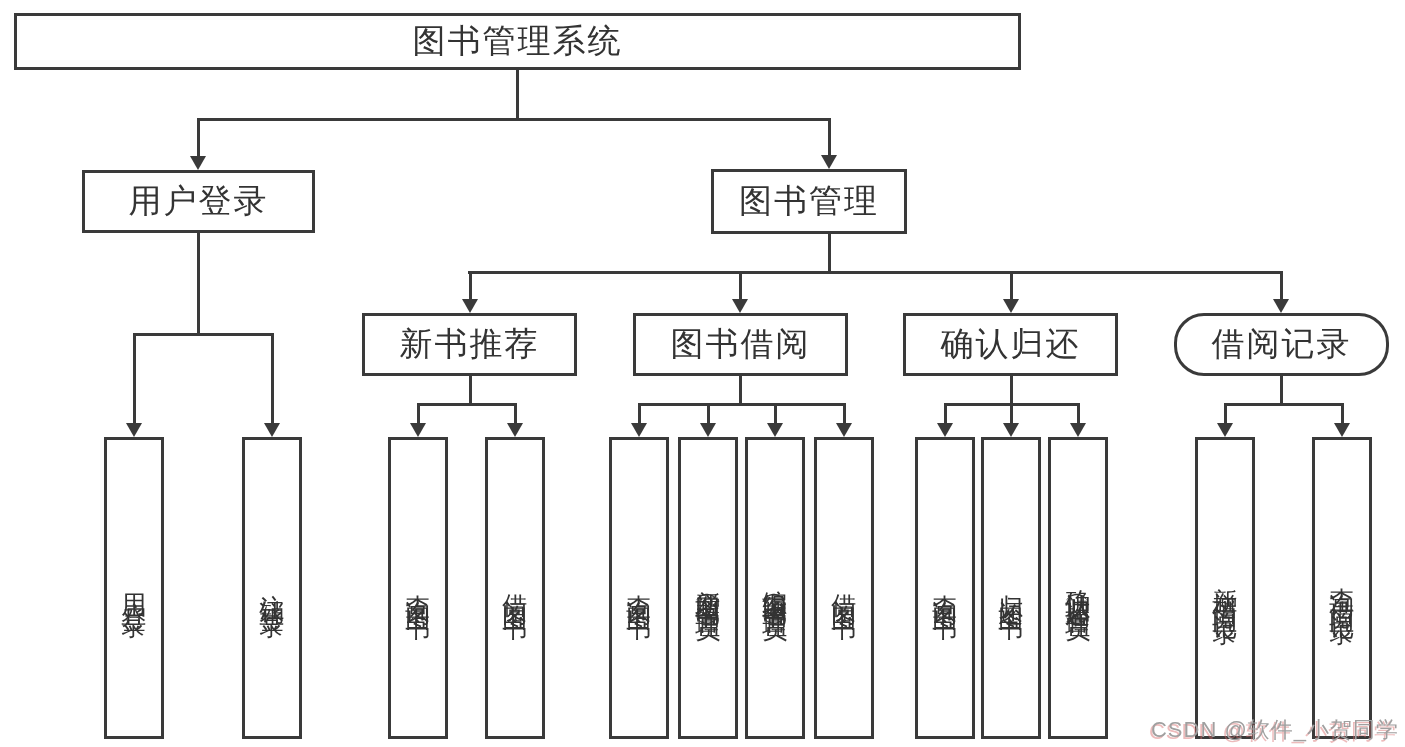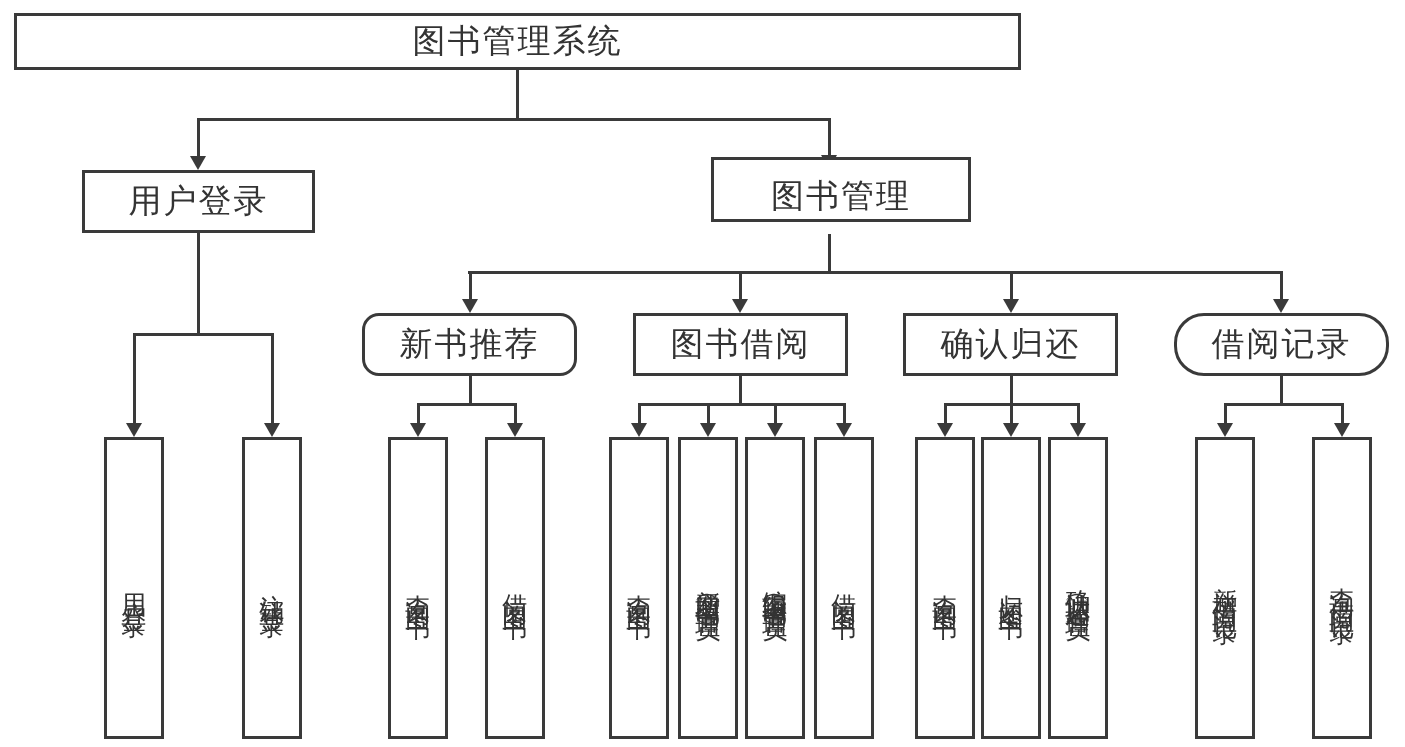--- a/index.html
+++ b/index.html
@@ -78,21 +78,21 @@
   <div class="line" style="left:516px;top:70px;width:3px;height:50px;"></div>
   <div class="line" style="left:197px;top:118px;width:634px;height:3px;"></div>
   <div class="line" style="left:197px;top:118px;width:3px;height:40px;"></div>
   <div class="arrow" style="left:190px;top:156px;"></div>
   <div class="line" style="left:828px;top:118px;width:3px;height:39px;"></div>
   <div class="arrow" style="left:821px;top:155px;"></div>
 
   <div class="box" style="left:82px;top:170px;width:233px;height:63px;">
     <span class="hlabel">用户登录</span>
   </div>
-  <div class="box" style="left:711px;top:157px;width:260px;height:65px;align-items:flex-end;">
+  <div class="box" style="left:711px;top:169px;width:196px;height:65px;">
     <span class="hlabel">图书管理</span>
   </div>
 
   <div class="line" style="left:197px;top:233px;width:3px;height:101px;"></div>
   <div class="line" style="left:133px;top:333px;width:141px;height:3px;"></div>
   <div class="line" style="left:133px;top:333px;width:3px;height:92px;"></div>
   <div class="arrow" style="left:126px;top:423px;"></div>
   <div class="line" style="left:271px;top:333px;width:3px;height:92px;"></div>
   <div class="arrow" style="left:264px;top:423px;"></div>
 
@@ -100,21 +100,21 @@
   <div class="line" style="left:468px;top:271px;width:815px;height:3px;"></div>
   <div class="line" style="left:469px;top:271px;width:3px;height:30px;"></div>
   <div class="arrow" style="left:462px;top:299px;"></div>
   <div class="line" style="left:739px;top:271px;width:3px;height:30px;"></div>
   <div class="arrow" style="left:732px;top:299px;"></div>
   <div class="line" style="left:1010px;top:271px;width:3px;height:30px;"></div>
   <div class="arrow" style="left:1003px;top:299px;"></div>
   <div class="line" style="left:1280px;top:271px;width:3px;height:30px;"></div>
   <div class="arrow" style="left:1273px;top:299px;"></div>
 
-  <div class="box" style="left:362px;top:313px;width:215px;height:63px;border-radius:17px;">
+  <div class="box" style="left:362px;top:313px;width:215px;height:63px;">
     <span class="hlabel">新书推荐</span>
   </div>
   <div class="box" style="left:633px;top:313px;width:215px;height:63px;">
     <span class="hlabel">图书借阅</span>
   </div>
   <div class="box" style="left:903px;top:313px;width:215px;height:63px;">
     <span class="hlabel">确认归还</span>
   </div>
   <div class="box" style="left:1174px;top:313px;width:215px;height:63px;border-radius:30px;">
     <span class="hlabel">借阅记录</span>
@@ -191,14 +191,15 @@
     <span class="vlabel tight">确认归还（管理员）</span>
   </div>
 
   <div class="box" style="left:1195px;top:437px;width:60px;height:302px;">
     <span class="vlabel">新增借阅记录</span>
   </div>
   <div class="box" style="left:1312px;top:437px;width:60px;height:302px;">
     <span class="vlabel">查询借阅记录</span>
   </div>
 
+  <div class="watermark">CSDN @软件_小贺同学</div>
 
 </div>
 
 </body></html>

